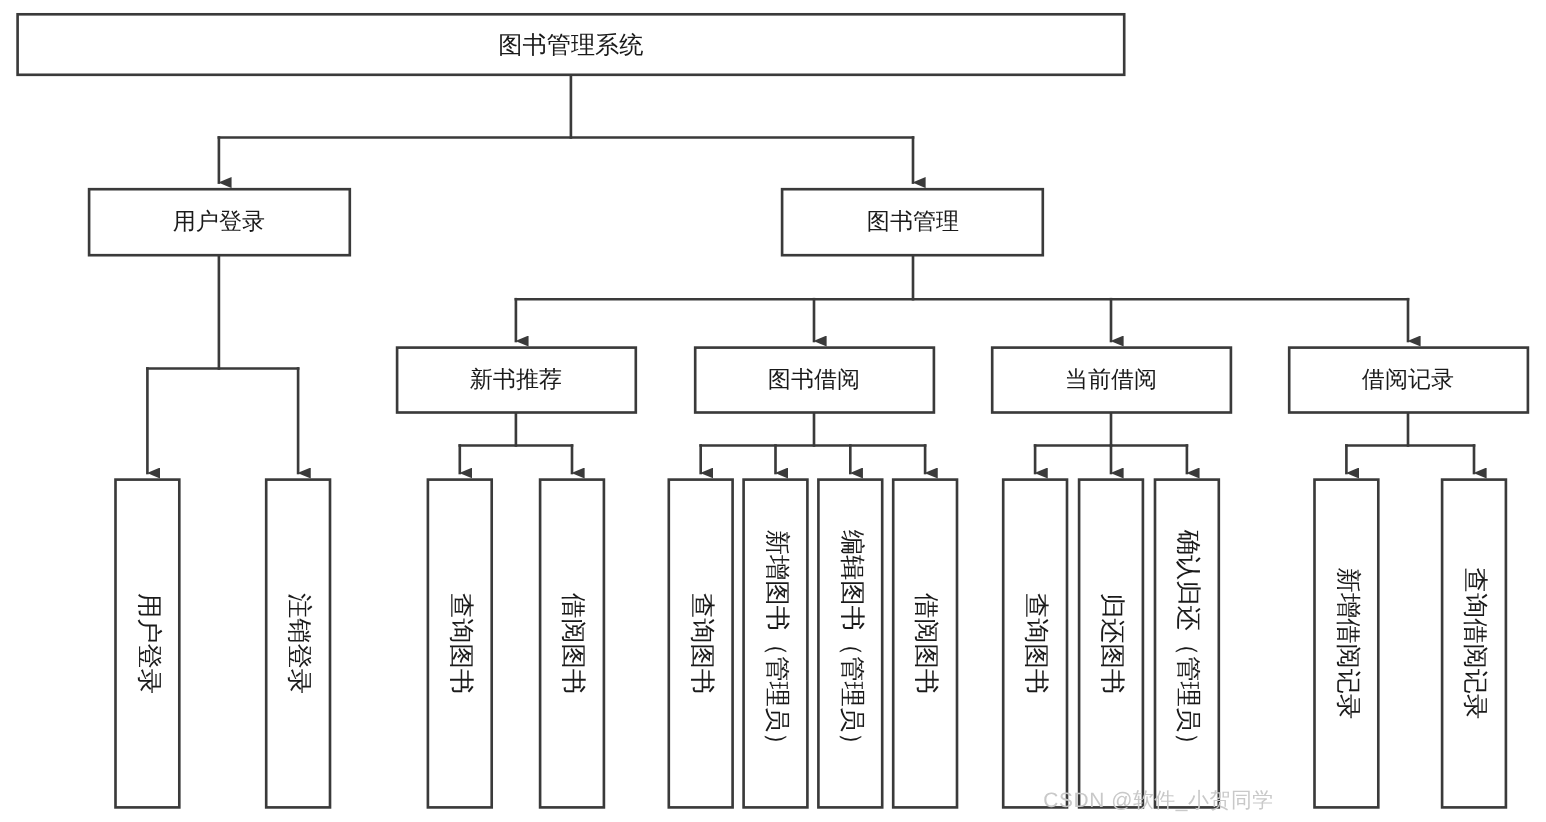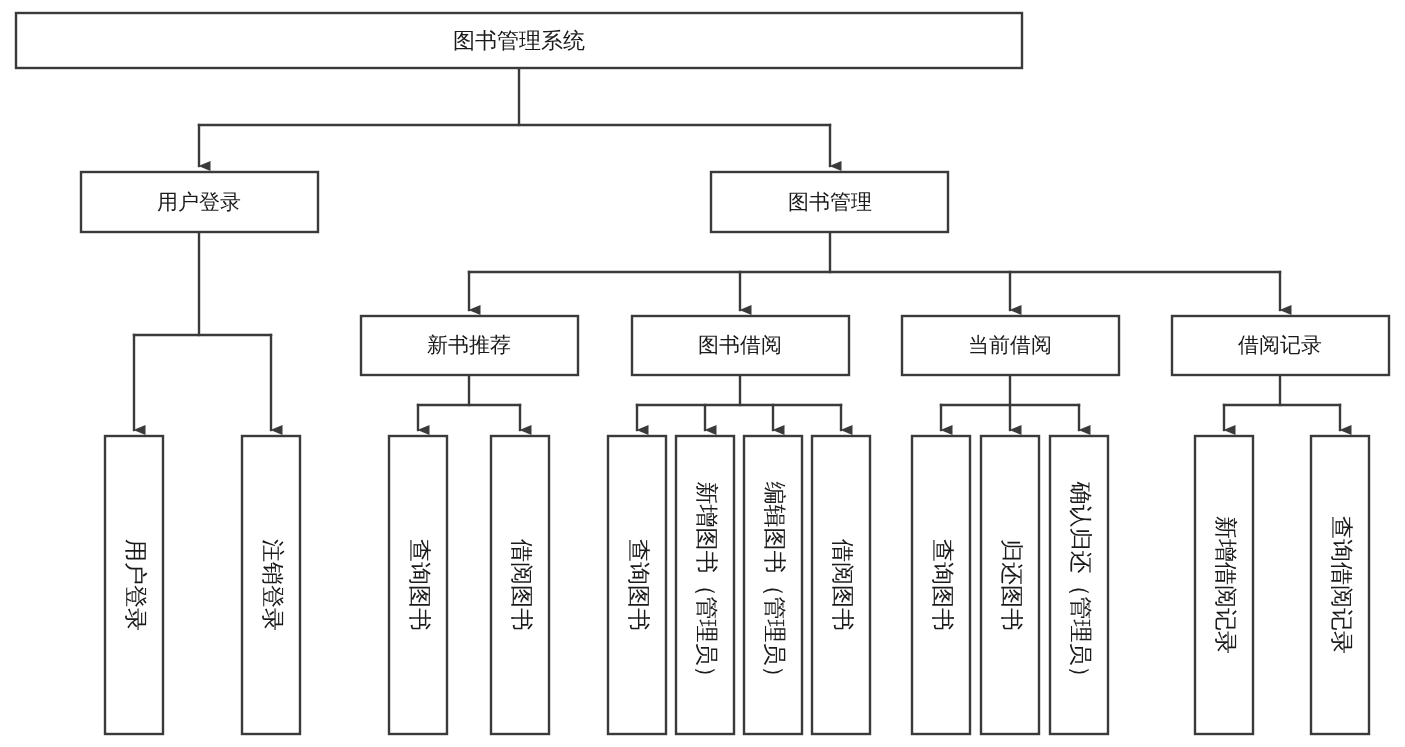--- a/index.html
+++ b/index.html
@@ -226,13 +226,14 @@
       <text class="node-label-v" x="0" y="0" transform="translate(1224,585) rotate(90)">新增借阅记录</text>
     </g>
 
     <g>
       <rect class="node-box" x="1311" y="436" width="58" height="298"></rect>
       <text class="node-label-v" x="0" y="0" transform="translate(1340,585) rotate(90)">查询借阅记录</text>
     </g>
 
   </svg>
 
+  <div class="watermark">CSDN @软件_小贺同学</div>
 </div>
 
 </body></html>

